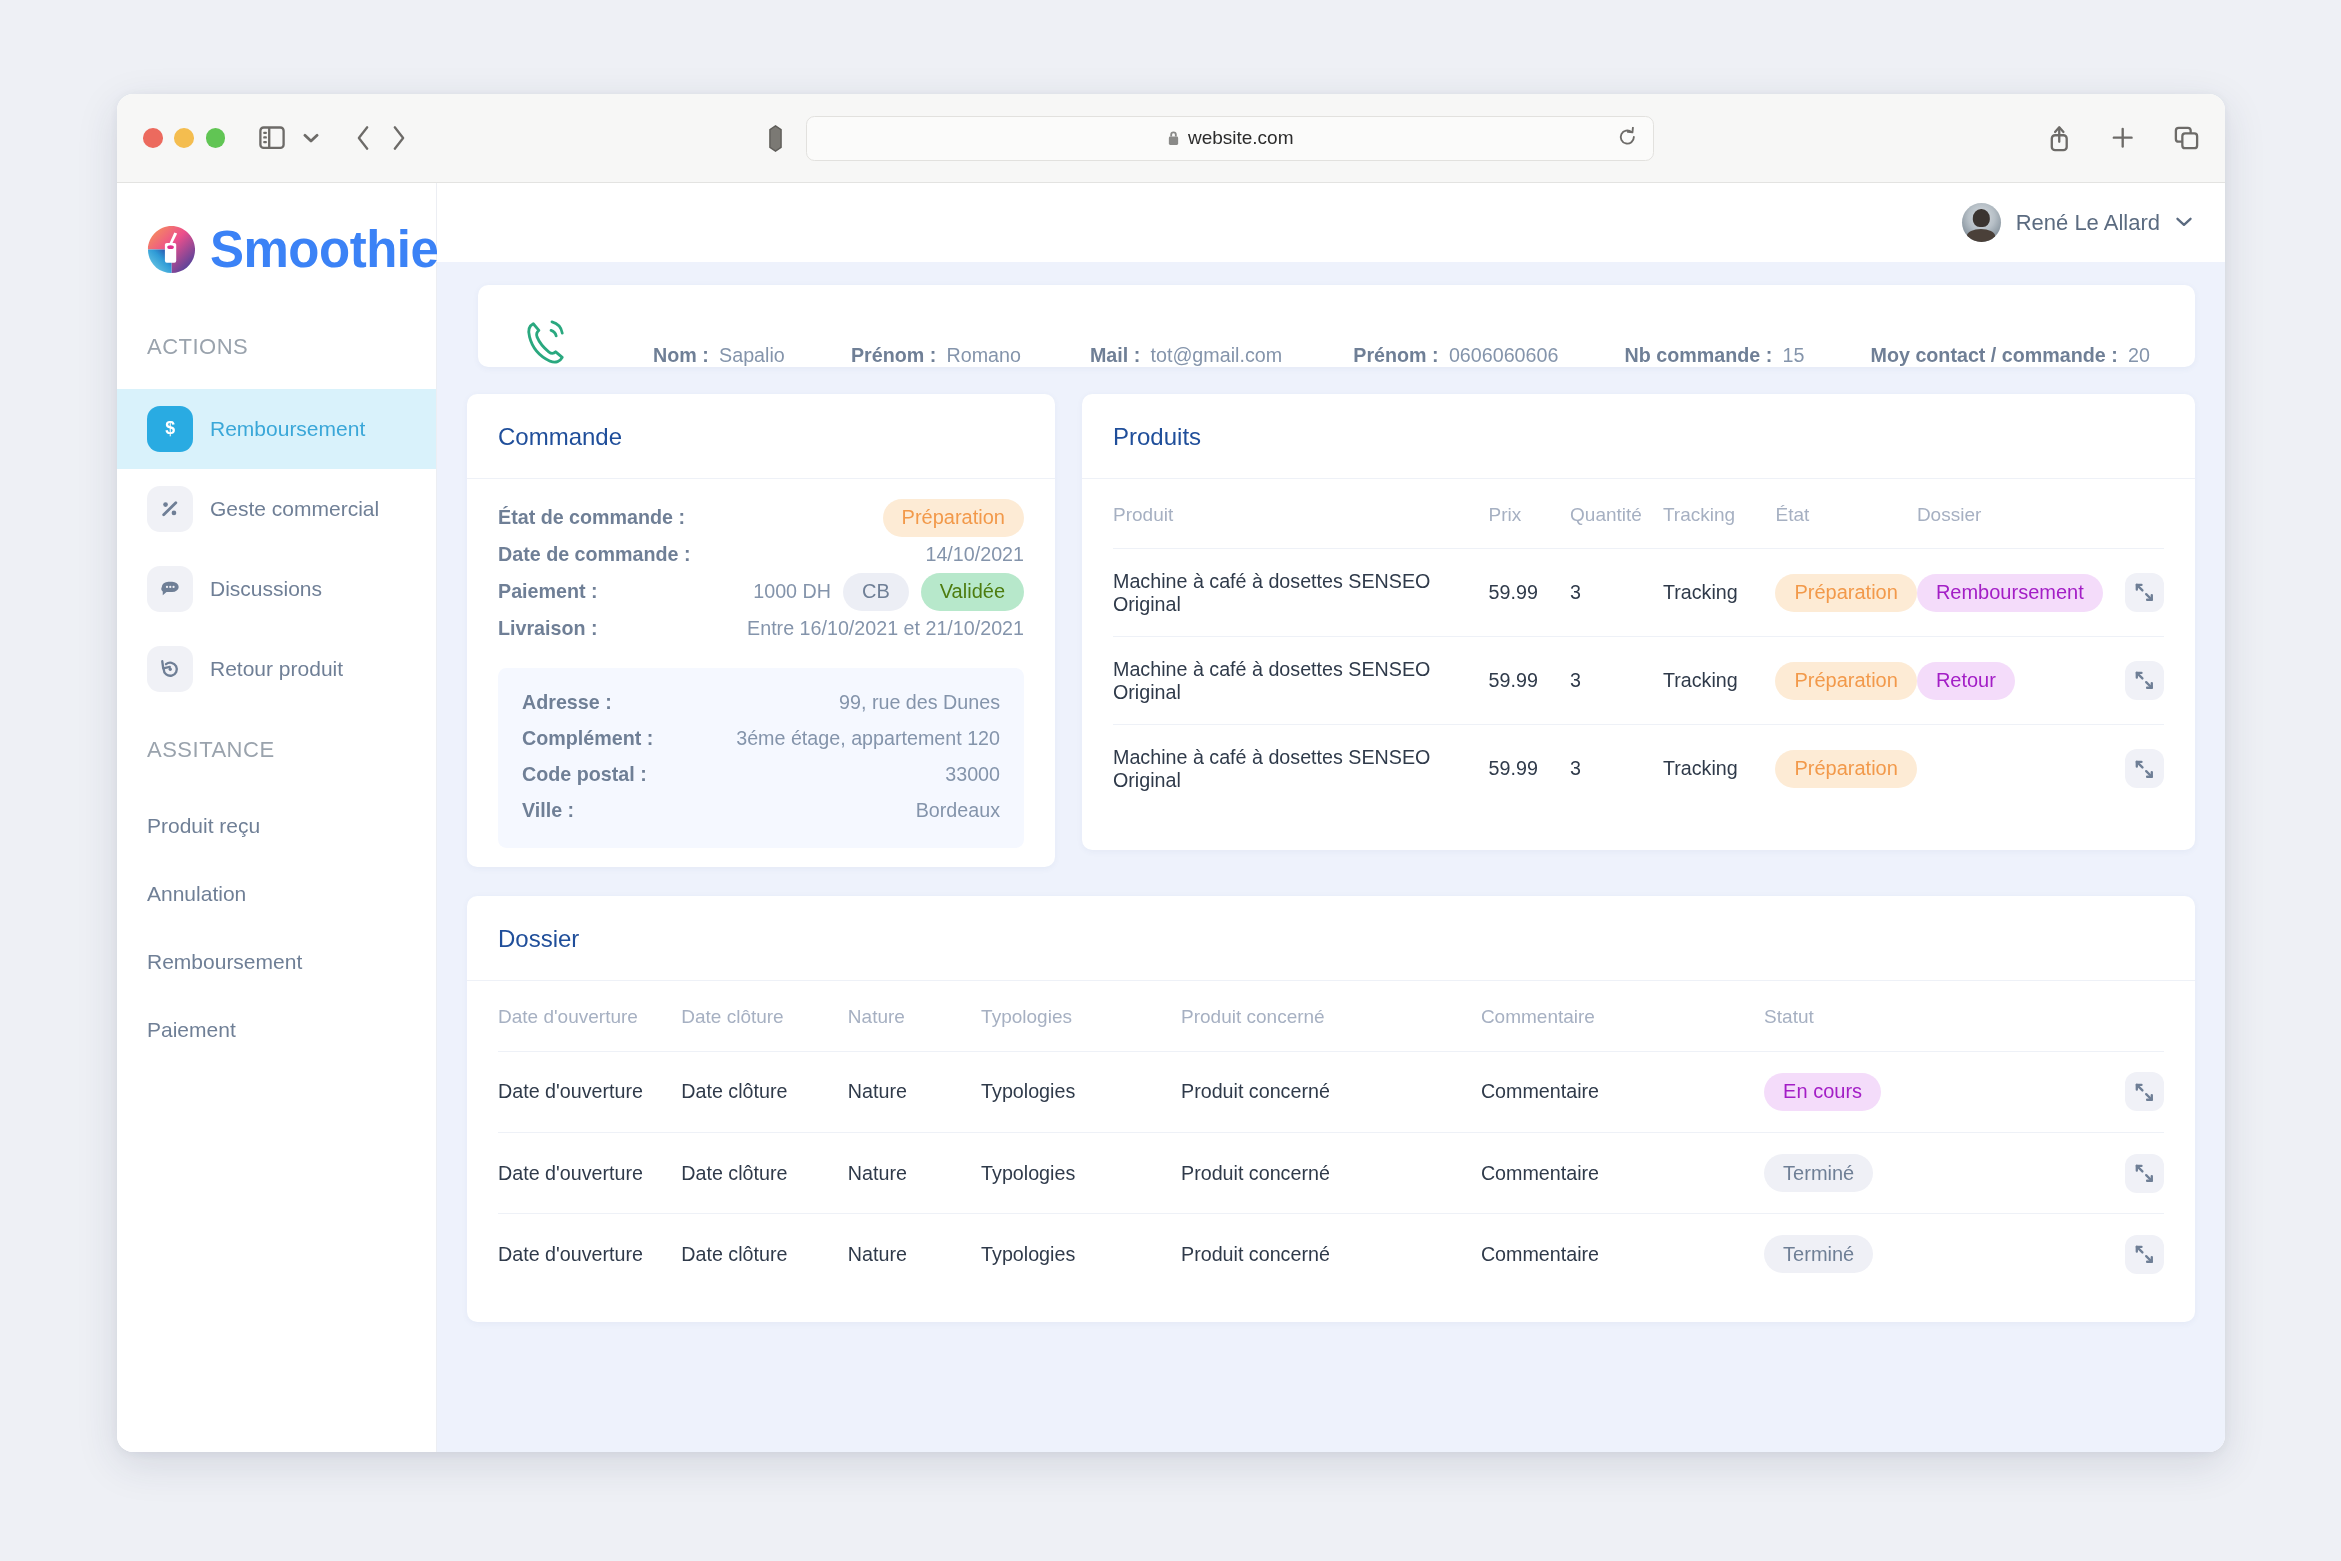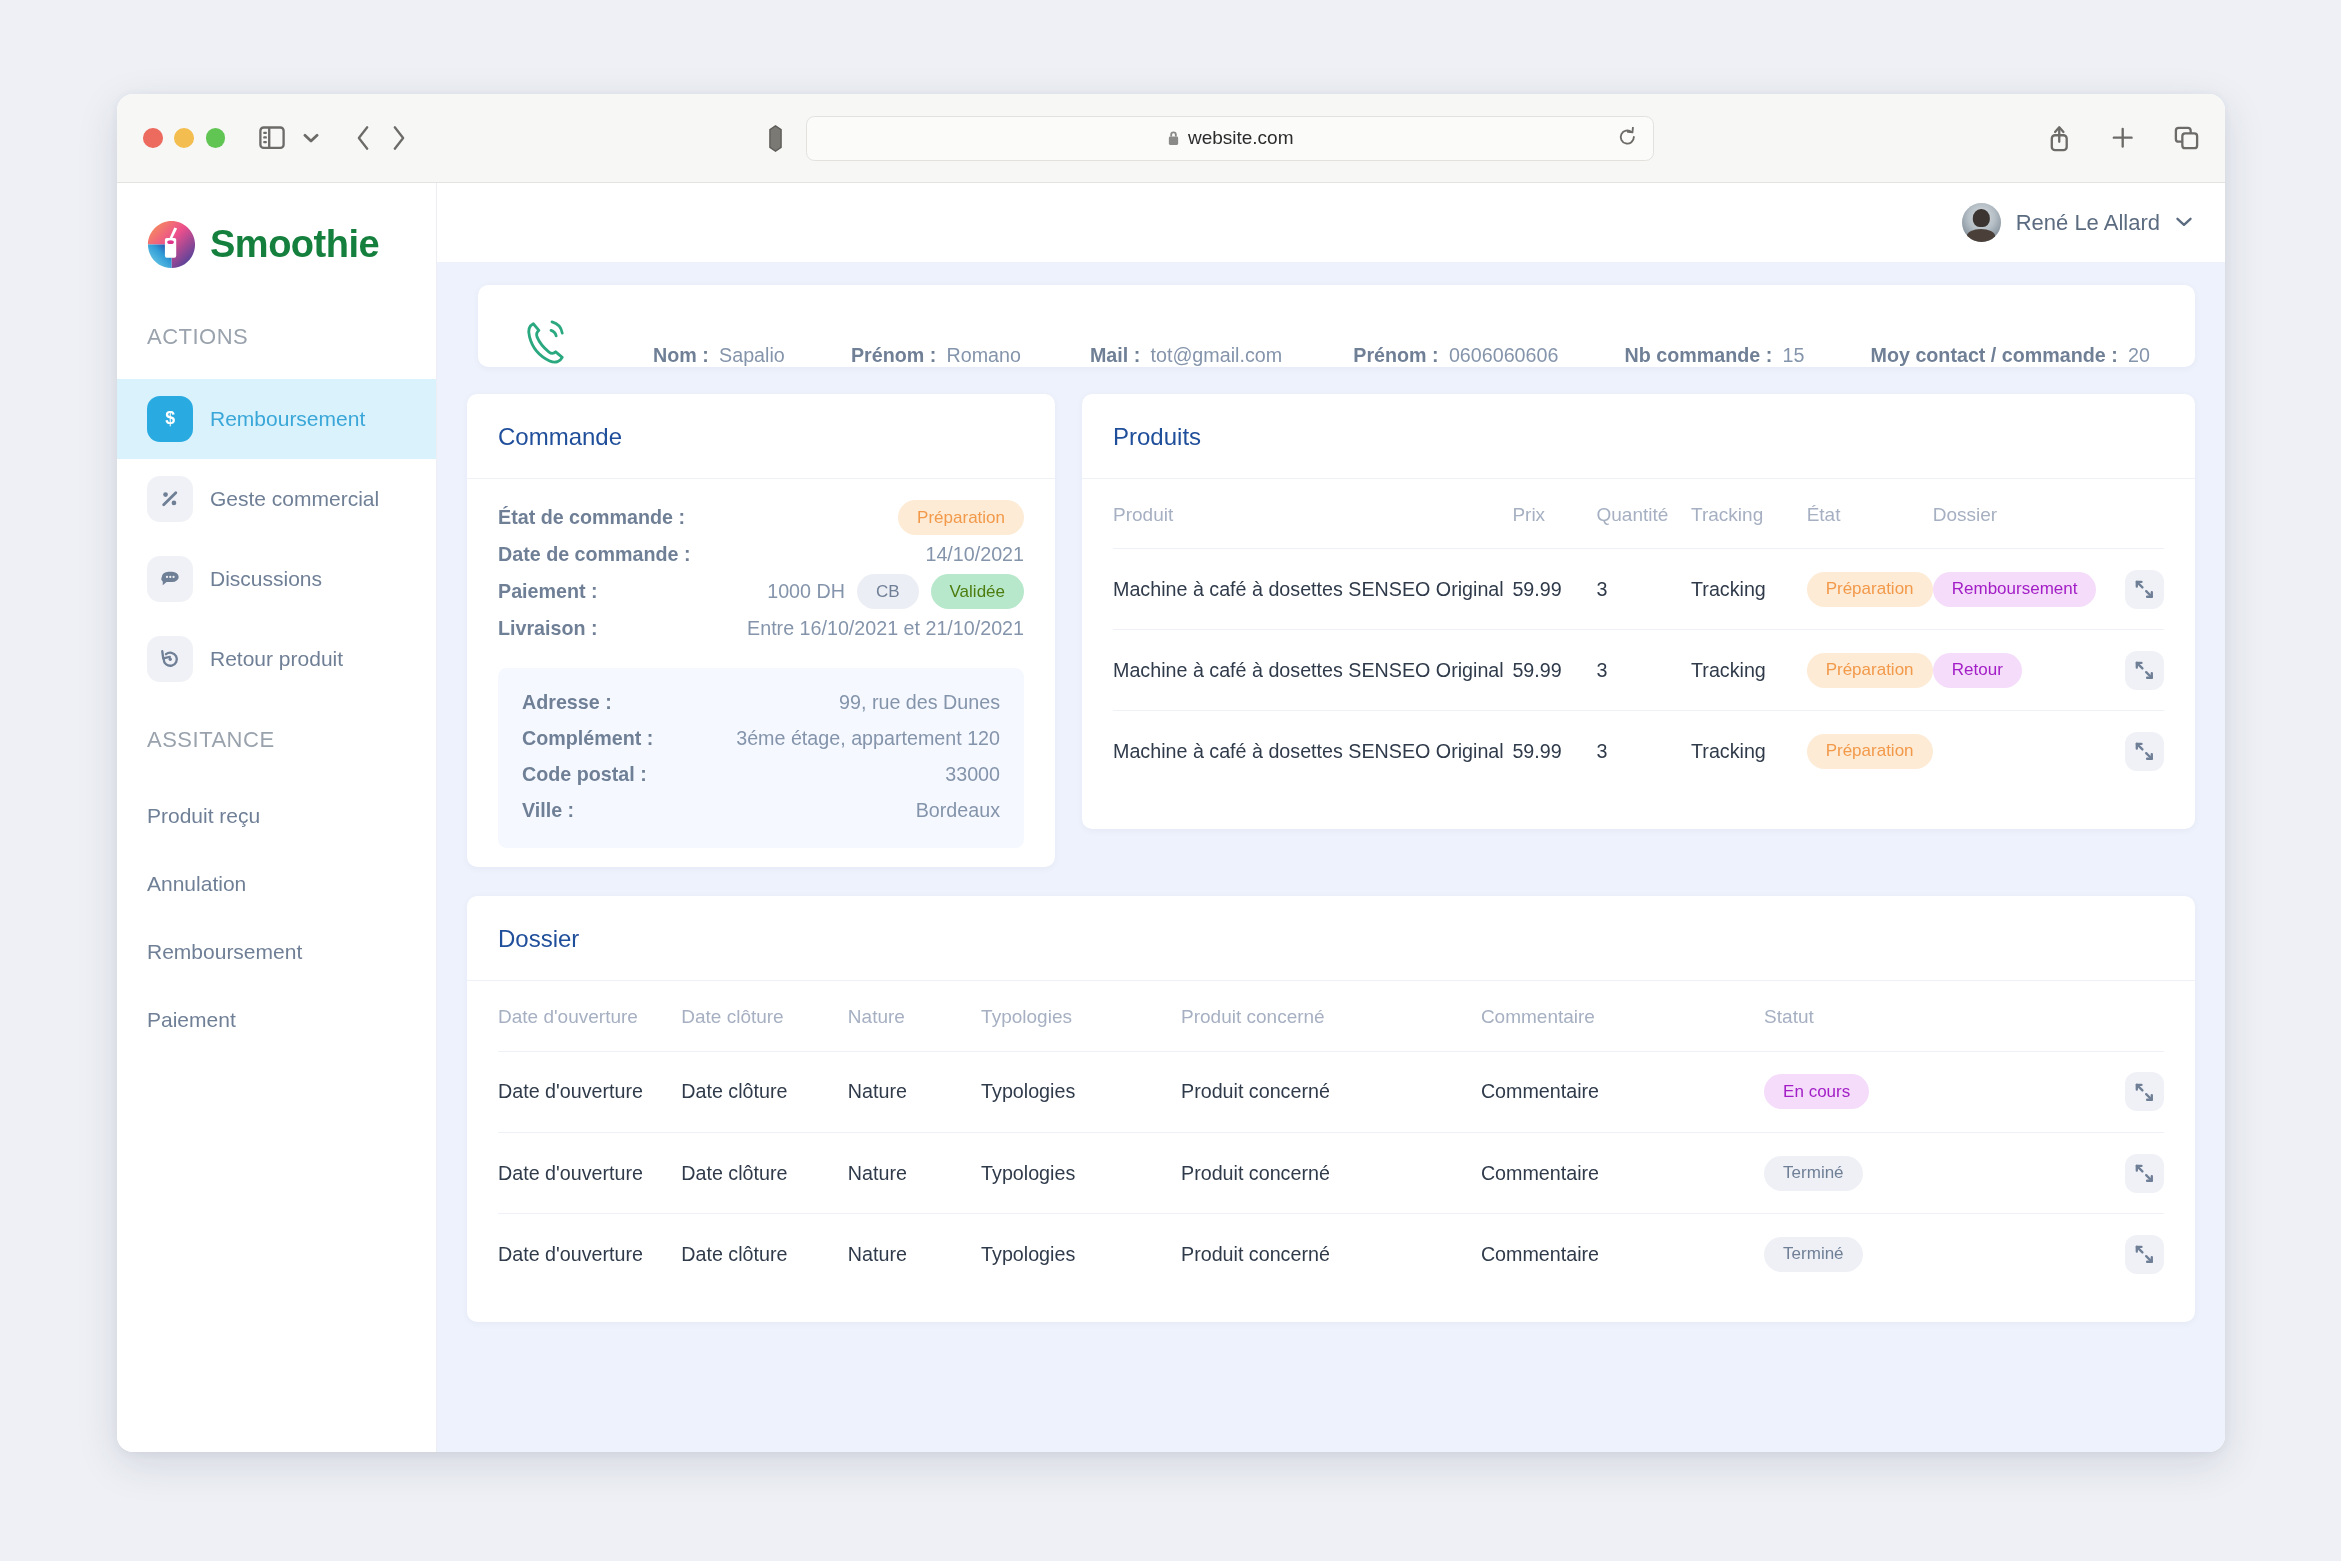--- a/index.html
+++ b/index.html
@@ -65,21 +65,21 @@
 
   
   #sidebar {
     width: 320px; background: #ffffff;
     border-right: 0.9px solid #eceef3;
     flex-shrink: 0;
     padding-top: 37px;
   }
   #logo-row { display: flex; align-items: center; gap: 14px; padding: 0 30px; margin-bottom: 55px; }
   #logo-mark { width: 49px; height: 49px; flex-shrink: 0; }
-  #logo-text { font-size: 38px; font-weight: bold; color: #15803d; letter-spacing: -0.5px; }
+  #logo-text { font-size: 51px; font-weight: bold; color: #3b82f6; letter-spacing: -0.5px; }
 
   .sec-title {
     font-size: 22px; color: #9aa3ad; letter-spacing: 0.5px;
     padding: 0 30px; margin-bottom: 29px;
   }
   .nav-item {
     display: flex; align-items: center; gap: 17px;
     padding: 17px 30px;
     font-size: 21px; color: #6f7f96;
   }
@@ -153,21 +153,21 @@
 
   #card-commande { width: 588px; flex-shrink: 0; padding-bottom: 19px; }
   .cmd-rows { padding: 20.6px 31px 0 31px; }
   .cmd-row { display: flex; align-items: center; justify-content: space-between; height: 37px; }
   .cmd-label { font-size: 19.7px; color: #6f7f96; font-weight: bold; }
   .cmd-val { font-size: 19.7px; color: #8494ab; }
   .cmd-right { display: flex; align-items: center; gap: 12px; }
 
   .badge {
     display: inline-flex; align-items: center; justify-content: center;
-    border-radius: 468px; font-size: 17px; padding: 7.5px 19px; white-space: nowrap;
+    border-radius: 468px; font-size: 20px; padding: 7.5px 19px; white-space: nowrap;
   }
   .b-prep { background: #fdebd5; color: #f2994a; }
   .b-cb { background: #eceef5; color: #6f7f96; }
   .b-valid { background: #b7e8cb; color: #4d7c0f; }
   .b-purple { background: #f4dcfa; color: #a31ec6; }
   .b-gray { background: #eff0f6; color: #6f7f96; }
 
   #addr-box {
     margin: 20.6px 31px 0 31px;
     background: #f5f8ff; border-radius: 8.4px;

